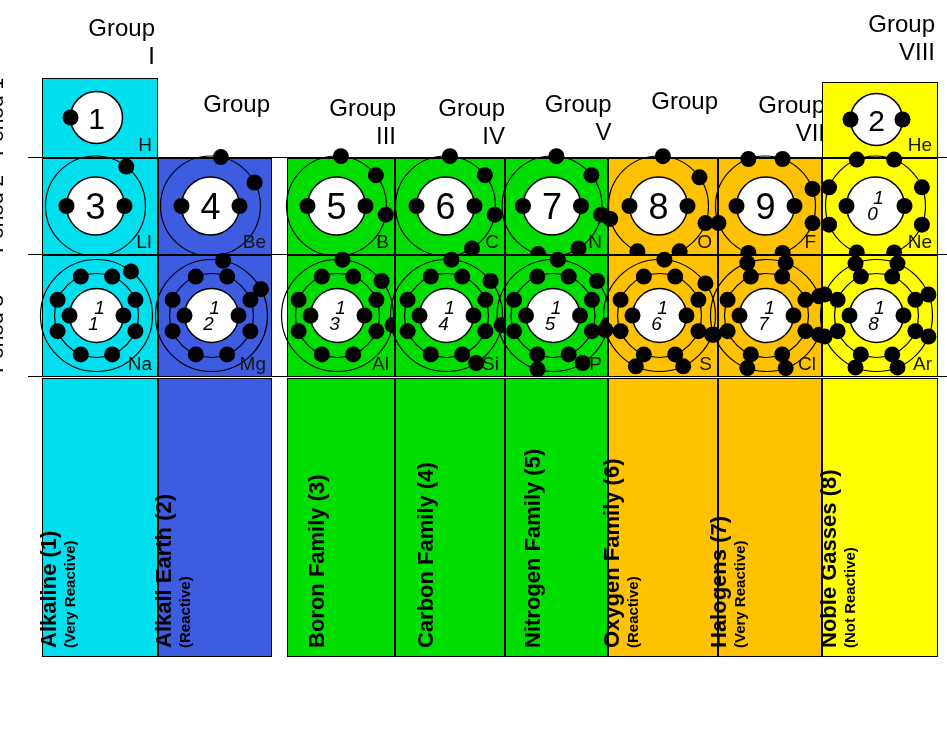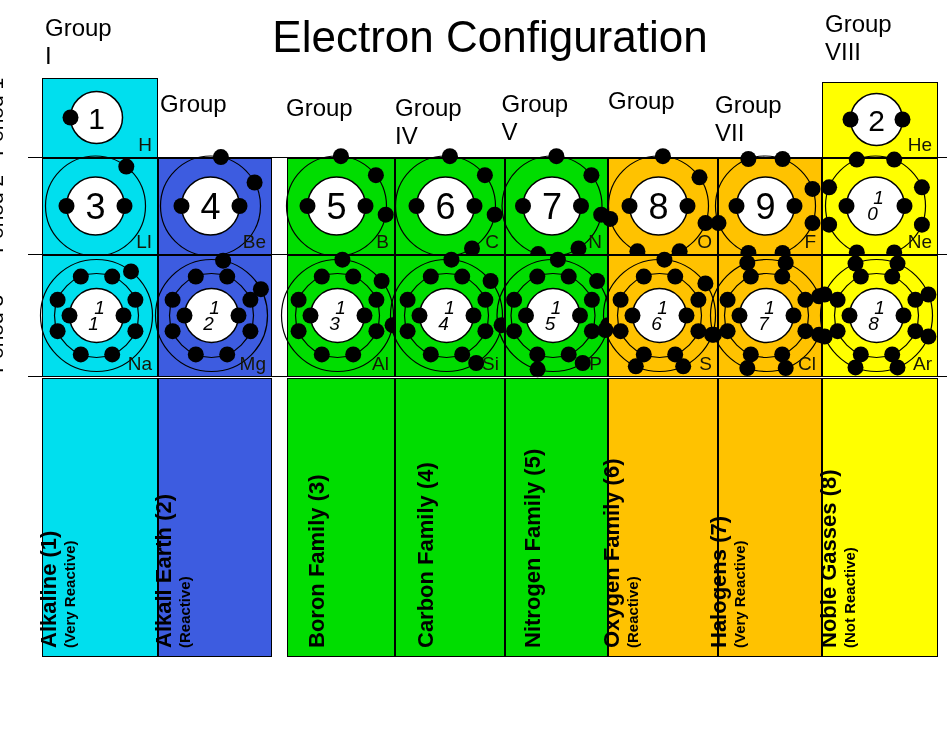--- a/index.html
+++ b/index.html
@@ -2,50 +2,50 @@
 <html><head>
 <meta charset="utf-8">
 <style>
   * { box-sizing: border-box; margin: 0; padding: 0; }
   html,body { background:#fff; }
   body { font-family:"Liberation Sans", sans-serif; color:#000; }
   #canvas { position:relative; width:947px; height:730px; background:#fff; overflow:hidden; }
   .title { position:absolute; left:240px; top:12px; width:500px; text-align:center;
            font-size:44px; font-weight:normal; }
   .hline { position:absolute; left:28px; width:919px; height:1.5px; background:#000; }
-  .group-label { position:absolute; width:110px; text-align:left; font-size:24px; line-height:28px; }
+  .group-label { position:absolute; width:110px; text-align:right; font-size:24px; line-height:28px; }
   .period-label { position:absolute; font-size:21px; white-space:nowrap;
                   transform:rotate(-90deg); transform-origin:0 100%; height:24px; line-height:24px; }
   .cell { position:absolute; border:1.5px solid #000; }
   .cell svg { position:absolute; left:0; top:0; overflow:visible; }
   .sym { position:absolute; right:5px; bottom:1px; font-size:19px; color:#161608; }
   .family-label { position:absolute; bottom:8px; transform:rotate(-90deg);
                   transform-origin:0 100%; white-space:nowrap; }
   .family-main { font-size:22px; font-weight:bold; line-height:24px; }
   .family-sub  { font-size:15px; font-weight:bold; line-height:18px; }
   .copyright { position:absolute; left:8px; top:697px; font-size:19px; }
   text { font-family:"Liberation Sans", sans-serif; }
 </style>
 </head>
 <body>
 
 <div id="canvas">
-  <div class="title">Electron Configuration</div>
 <div class="hline" style="top: 156.5px;"></div>
     <div class="hline" style="top: 253.5px;"></div>
     <div class="hline" style="top: 375.5px;"></div>
     <div class="group-label" style="left: 45px; top: 14px;">
       <div>Group</div>
       <div>I</div>
     </div>
     <div class="group-label" style="left: 160px; top: 90px;">
       <div>Group</div>
     </div>
     <div class="group-label" style="left: 286px; top: 94px;">
       <div>Group</div>
+      <div>III</div>
     </div>
     <div class="group-label" style="left: 395px; top: 94px;">
       <div>Group</div>
       <div>IV</div>
     </div>
     <div class="group-label" style="left: 501.5px; top: 90px;">
       <div>Group</div>
       <div>V</div>
     </div>
     <div class="group-label" style="left: 608px; top: 87px;">

